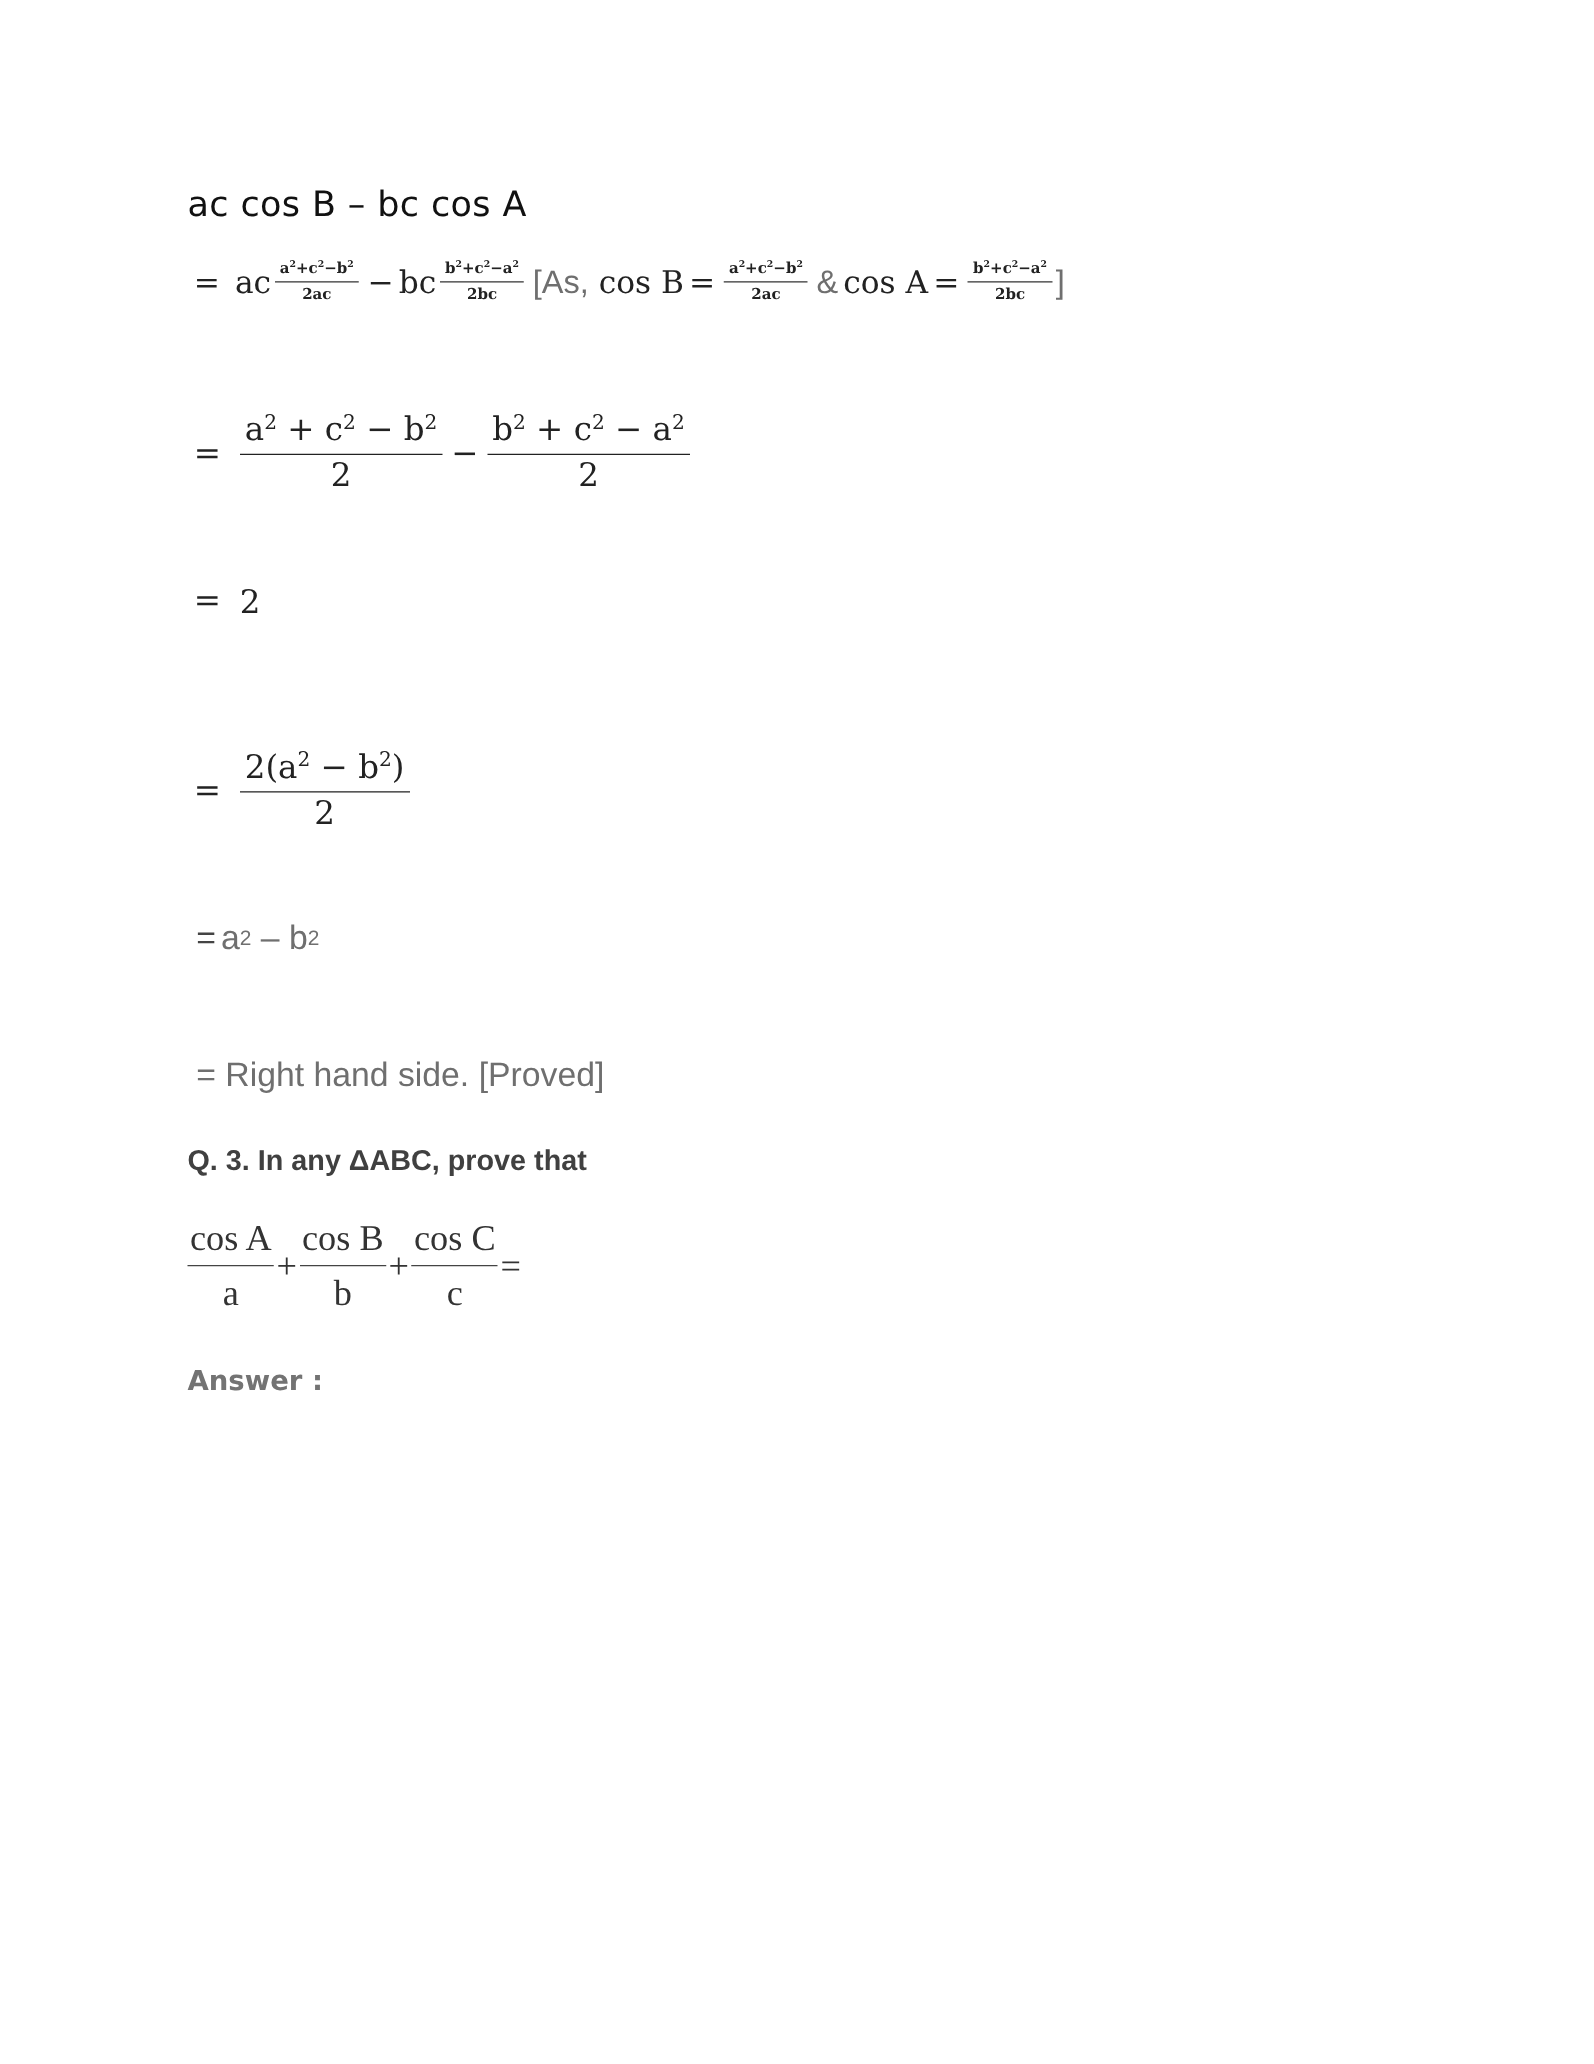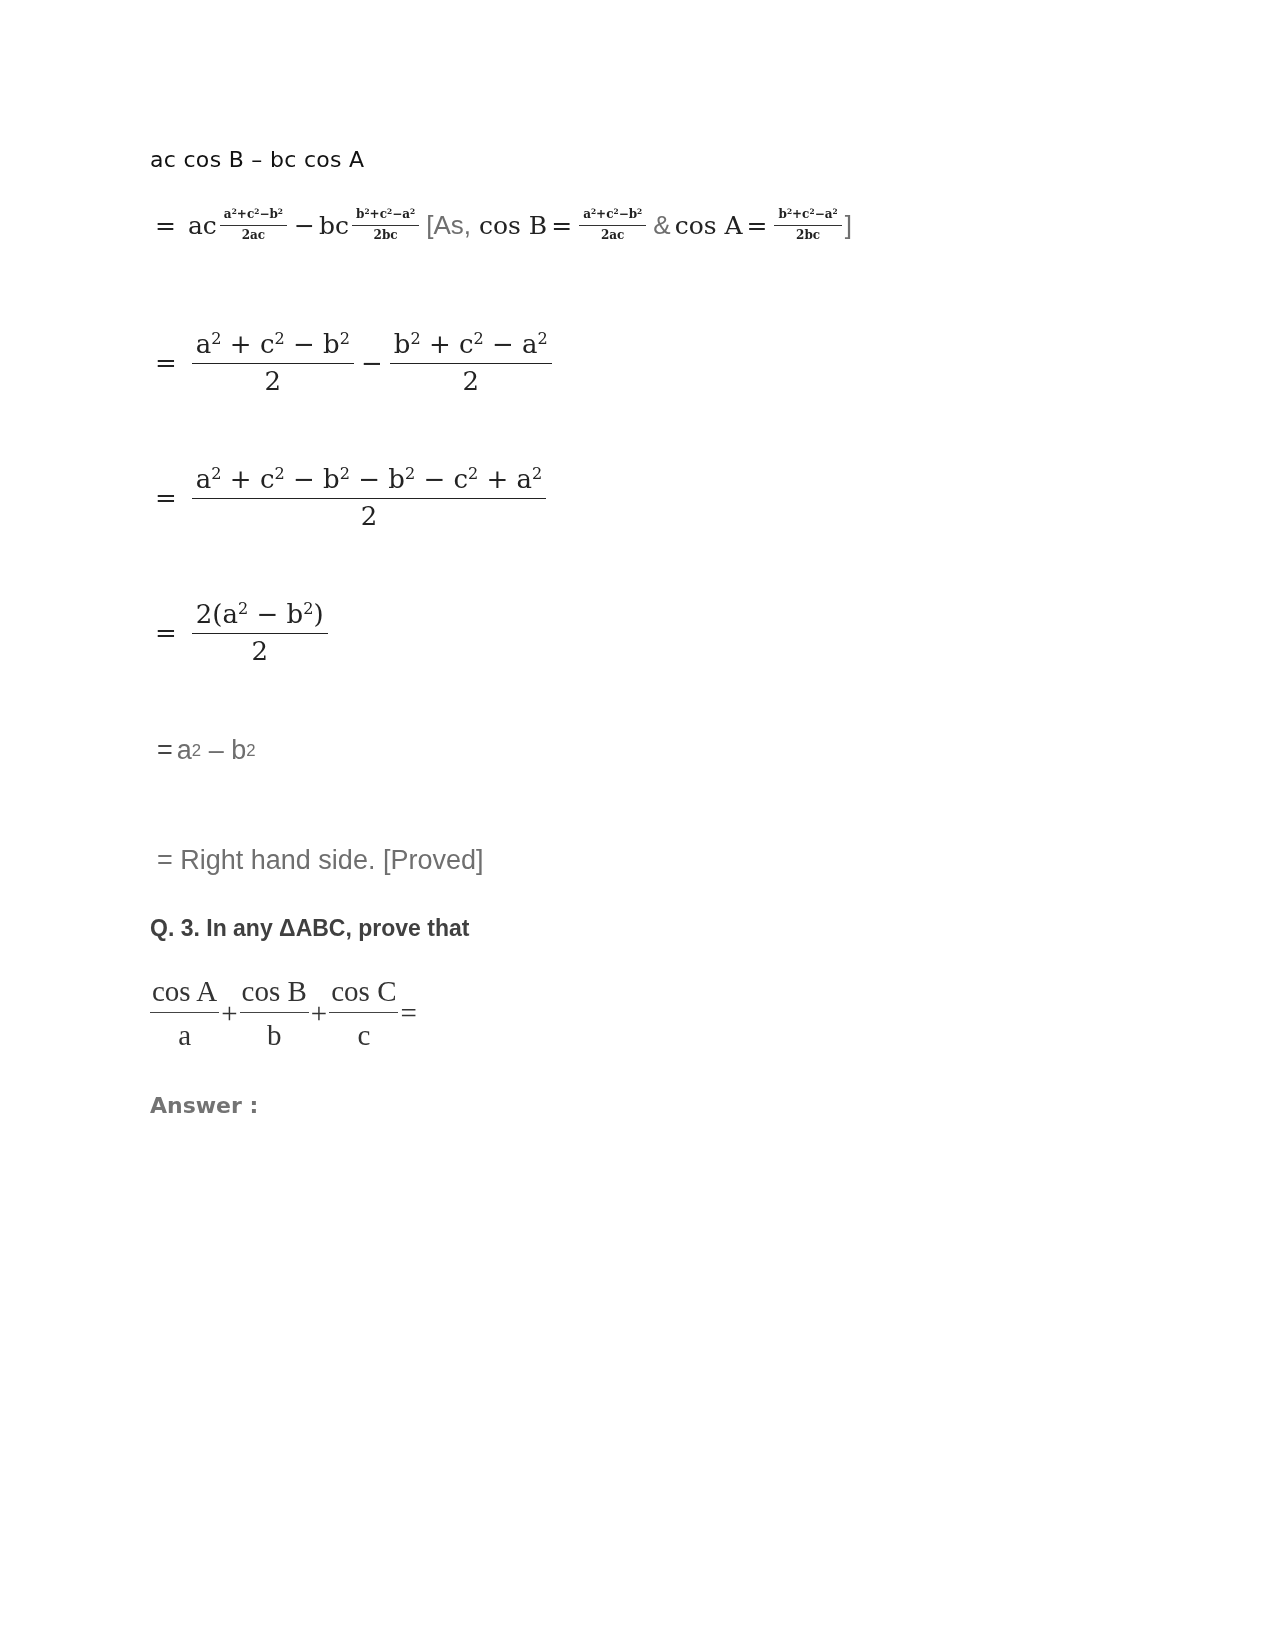--- a/index.html
+++ b/index.html
@@ -1,18 +1,18 @@
 <!DOCTYPE html>
 <html><head>
 <meta charset="utf-8">
 <style>
   html, body { margin: 0; padding: 0; background: #ffffff; }
   body { width: 1275px; height: 1651px; position: relative; overflow: hidden; }
   .abs { position: absolute; }
-  .plain { font-family: "DejaVu Sans", sans-serif; font-size: 22px; color: #111; letter-spacing: 0.3px; }
+  .plain { font-family: "DejaVu Sans", sans-serif; font-size: 28px; color: #111; letter-spacing: 0.3px; }
   .serif { font-family: "DejaVu Serif", "Liberation Serif", serif; color: #222; }
   .gray { color: #6f6f6f; font-family: "Liberation Sans", sans-serif; }
   .math-row { display: flex; align-items: center; white-space: nowrap; }
   .frac { display: inline-flex; flex-direction: column; align-items: center; margin: 0 3px; vertical-align: middle; }
   .frac .num { padding: 0 4px 3px 4px; border-bottom: 1.6px solid #222; line-height: 1.15; }
   .frac .den { padding-top: 3px; line-height: 1.15; }
   sup { font-size: 0.62em; vertical-align: 0.55em; line-height: 0; }
   .small-frac { font-size: 12px; font-weight: bold; }
   .small-frac .num { border-bottom: 1.6px solid #333; }
   .eq { margin-right: 12px; }
@@ -67,21 +67,20 @@
   <span class="op">−</span>
   <span class="frac">
     <span class="num"><span>b</span><sup>2</sup><span> + c</span><sup>2</sup><span> − a</span><sup>2</sup></span>
     <span class="den">2</span>
   </span>
 </div>
 
 <div class="abs math-row serif" style="left:155px; top:465px; font-size:26px;">
   <span class="eq">=</span>
   <span class="frac">
-    <span class="num"><span>a</span><sup>2</sup><span> + c</span><sup>2</sup><span> − b</span><sup>2</sup><span> − b</span><sup>2</sup><span> − c</span><sup>2</sup><span> + a</span><sup>2</sup></span>
     <span class="den">2</span>
   </span>
 </div>
 
 <div class="abs math-row serif" style="left:155px; top:600px; font-size:26px;">
   <span class="eq">=</span>
   <span class="frac">
     <span class="num"><span>2(a</span><sup>2</sup><span> − b</span><sup>2</sup><span>)</span></span>
     <span class="den">2</span>
   </span>

